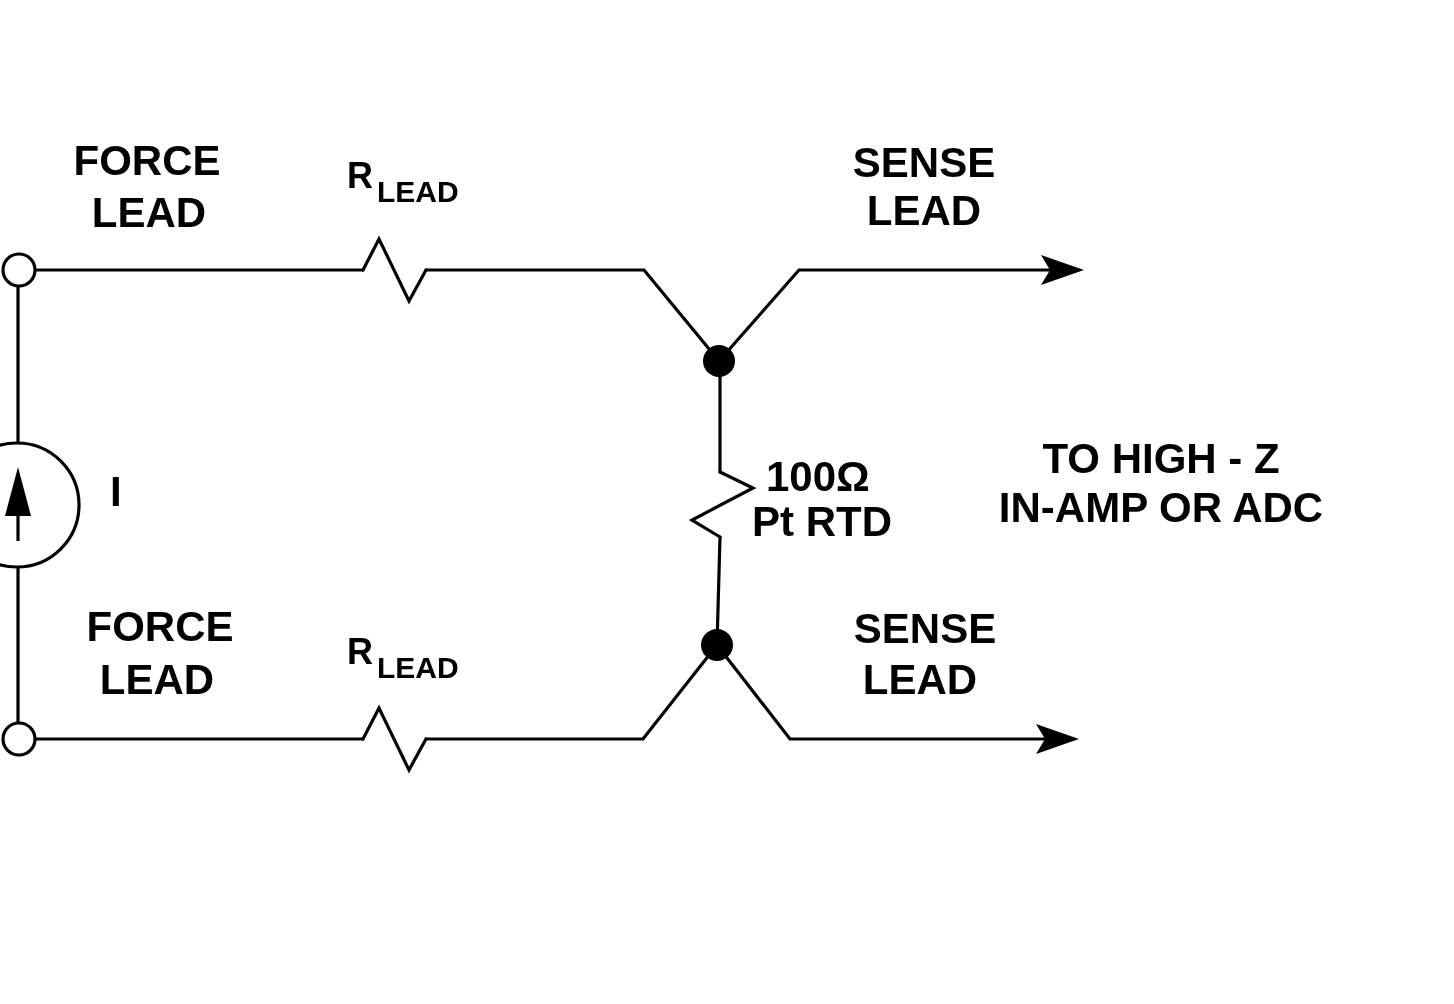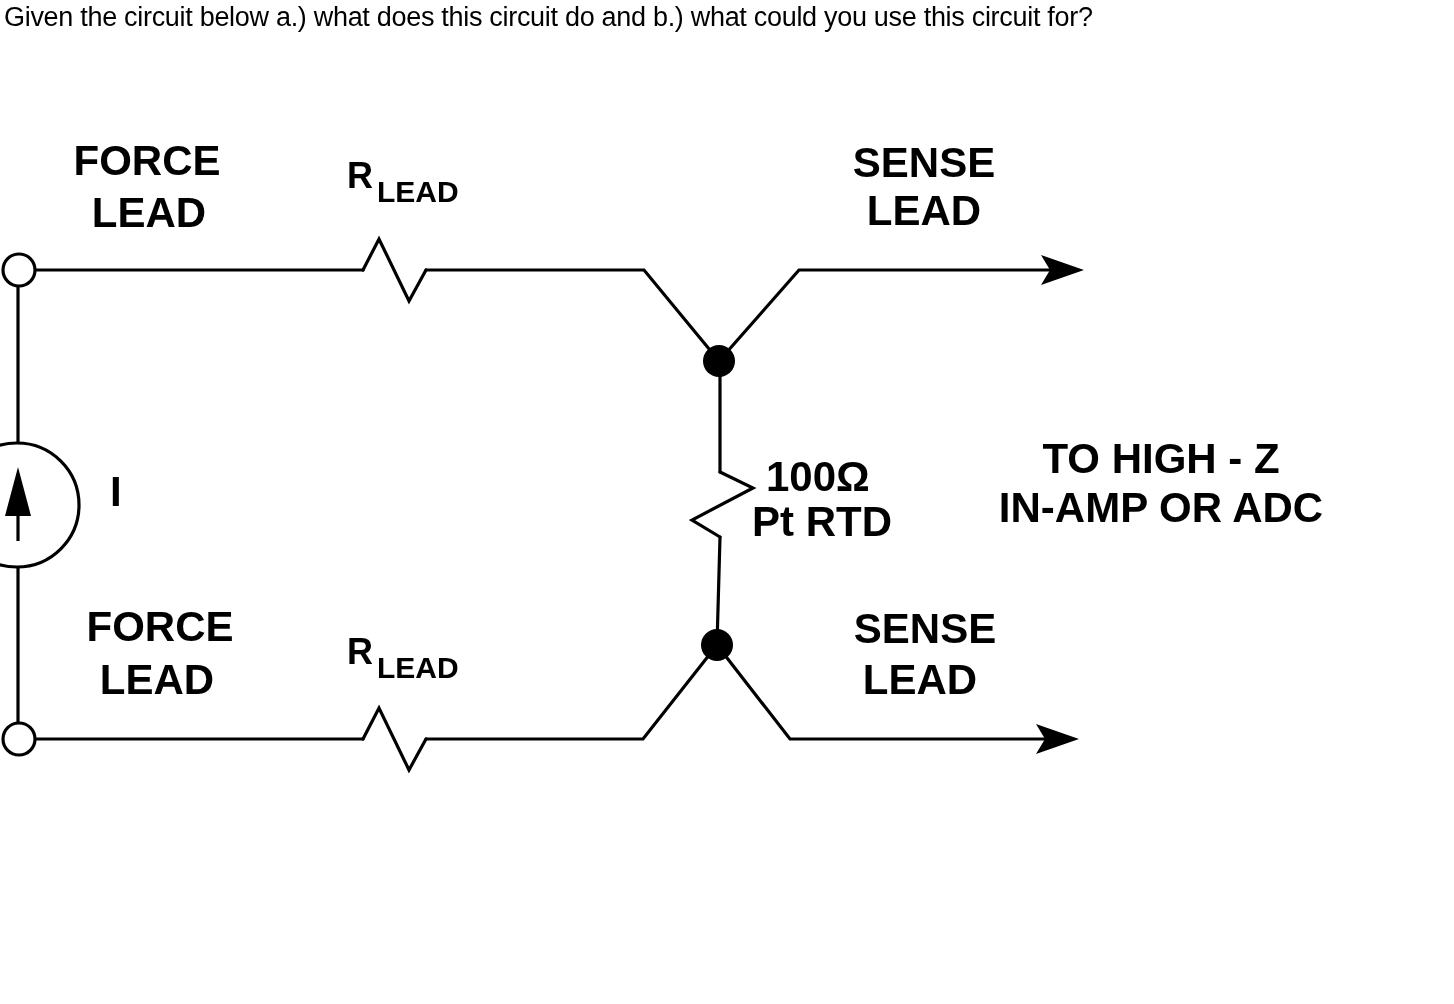--- a/index.html
+++ b/index.html
@@ -38,21 +38,20 @@
     fill: #000000;
   }
   .lbl-r  { font-size: 36px; }
   .lbl-sub { font-size: 30px; }
 </style>
 </head>
 <body>
 
 <div class="page">
 
-  <div class="question">Given the circuit below a.) what does this circuit do and b.) what could you use this circuit for?</div>
 
   <svg class="circuit" width="1454" height="1004" viewBox="0 0 1454 1004" xmlns="http://www.w3.org/2000/svg">
 
     <g stroke="#000000" stroke-width="3.2" fill="none" stroke-linecap="round" stroke-linejoin="miter">
       <path d="M35 270 H363"></path>
       <path d="M363 270 L379 239 L409 301 L426 270"></path>
       <path d="M426 270 H644 L719 361"></path>
       <path d="M719 361 L799 270 H1049"></path>
       <path d="M720 361 V472"></path>
       <path d="M720 472 L753 488 L692 520 L720 537"></path>

